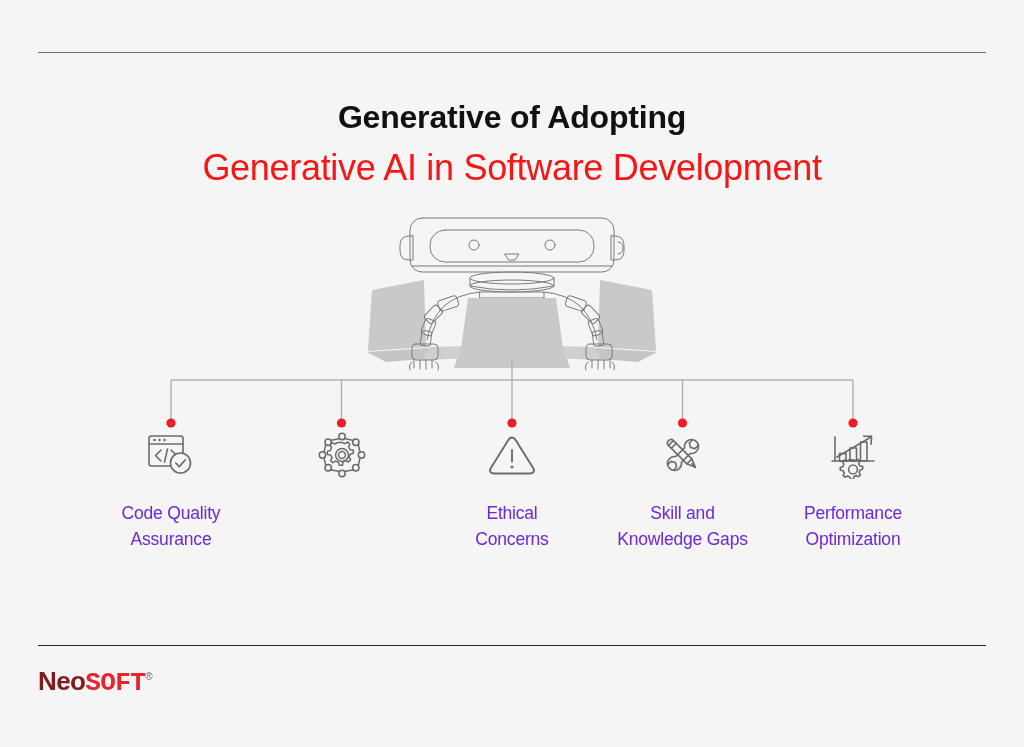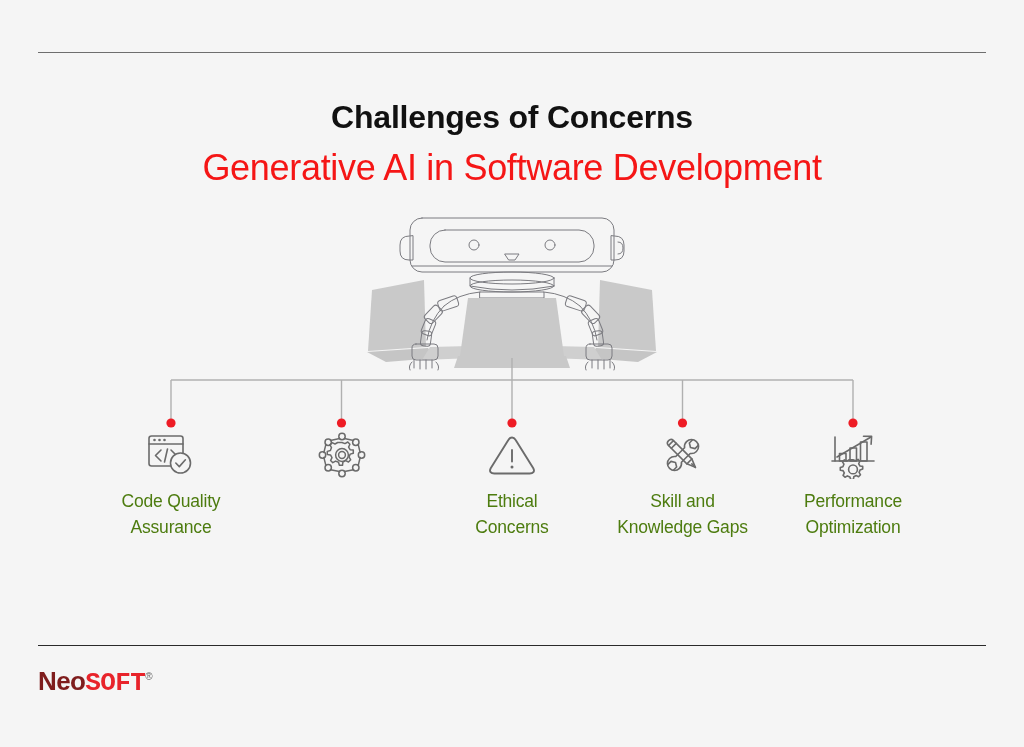--- a/index.html
+++ b/index.html
@@ -105,25 +105,25 @@
   }
   .col-icon {
     width: 56px;
     height: 50px;
     display: flex;
     align-items: center;
     justify-content: center;
   }
   .col-icon svg { display: block; }
   .col-label {
-    margin-top: 8px;
+    margin-top: 20px;
     text-align: center;
     font-size: 17.5px;
     line-height: 26px;
-    color: #4d7c0f;
+    color: #6d28d9;
     font-weight: normal;
     letter-spacing: -0.2px;
     white-space: pre-line;
   }
 
   
   .logo {
     position: absolute;
     left: 38px;
     top: 662px;
@@ -143,21 +143,21 @@
   }
 </style>
 </head>
 <body>
 
 <div id="page">
 
   <div class="rule-top"></div>
 
   <div class="heading">
-    <span class="line1">Challenges of Concerns</span>
+    <span class="line1">Generative of Adopting</span>
     <span class="line2">Generative AI in Software Development</span>
   </div>
 
   <div class="illustration">
     <svg width="300" height="160" viewBox="0 0 300 160" xmlns="http://www.w3.org/2000/svg">
       <g fill="none" stroke="#7b7b80" stroke-width="1" stroke-linejoin="round" stroke-linecap="round">
 
         <g stroke="none">
 
           <polygon points="10,78 62,68 64,135 6,139" fill="#c9c9c9"></polygon>

